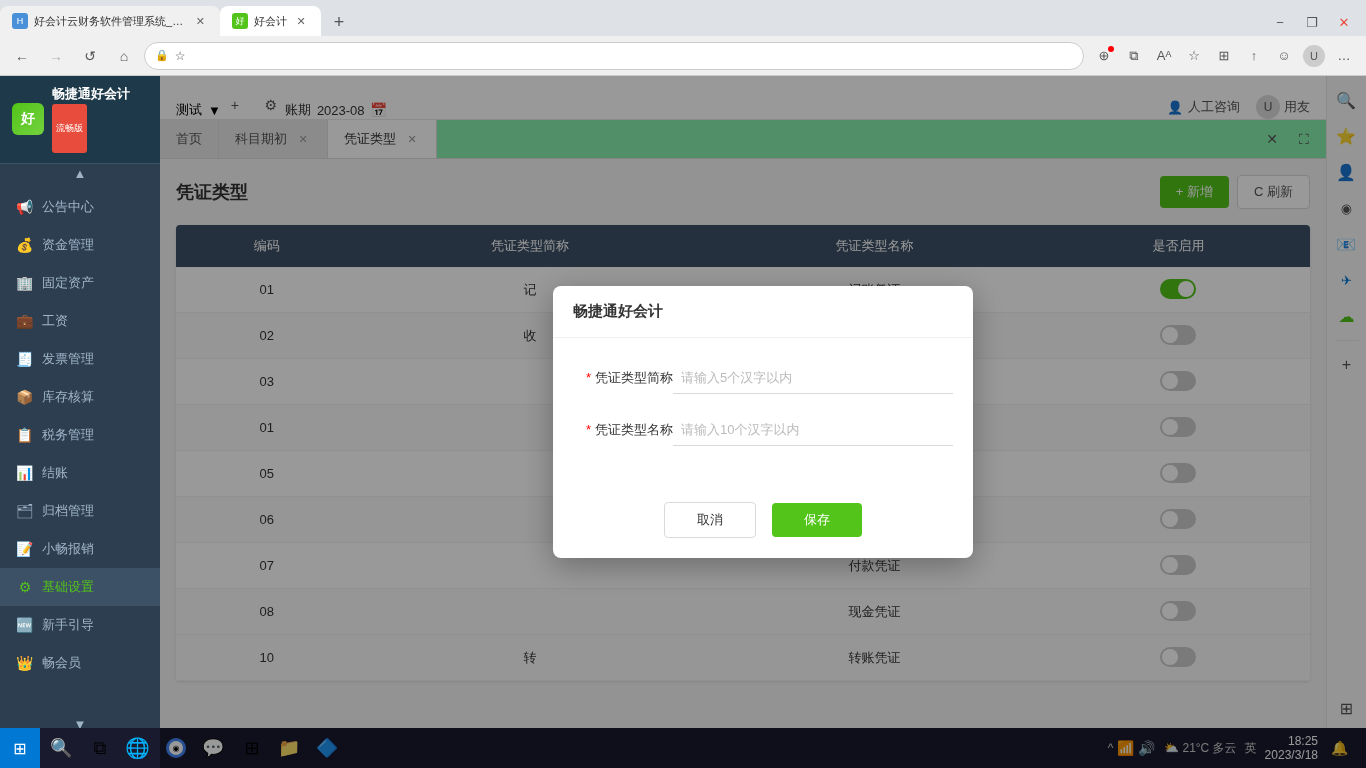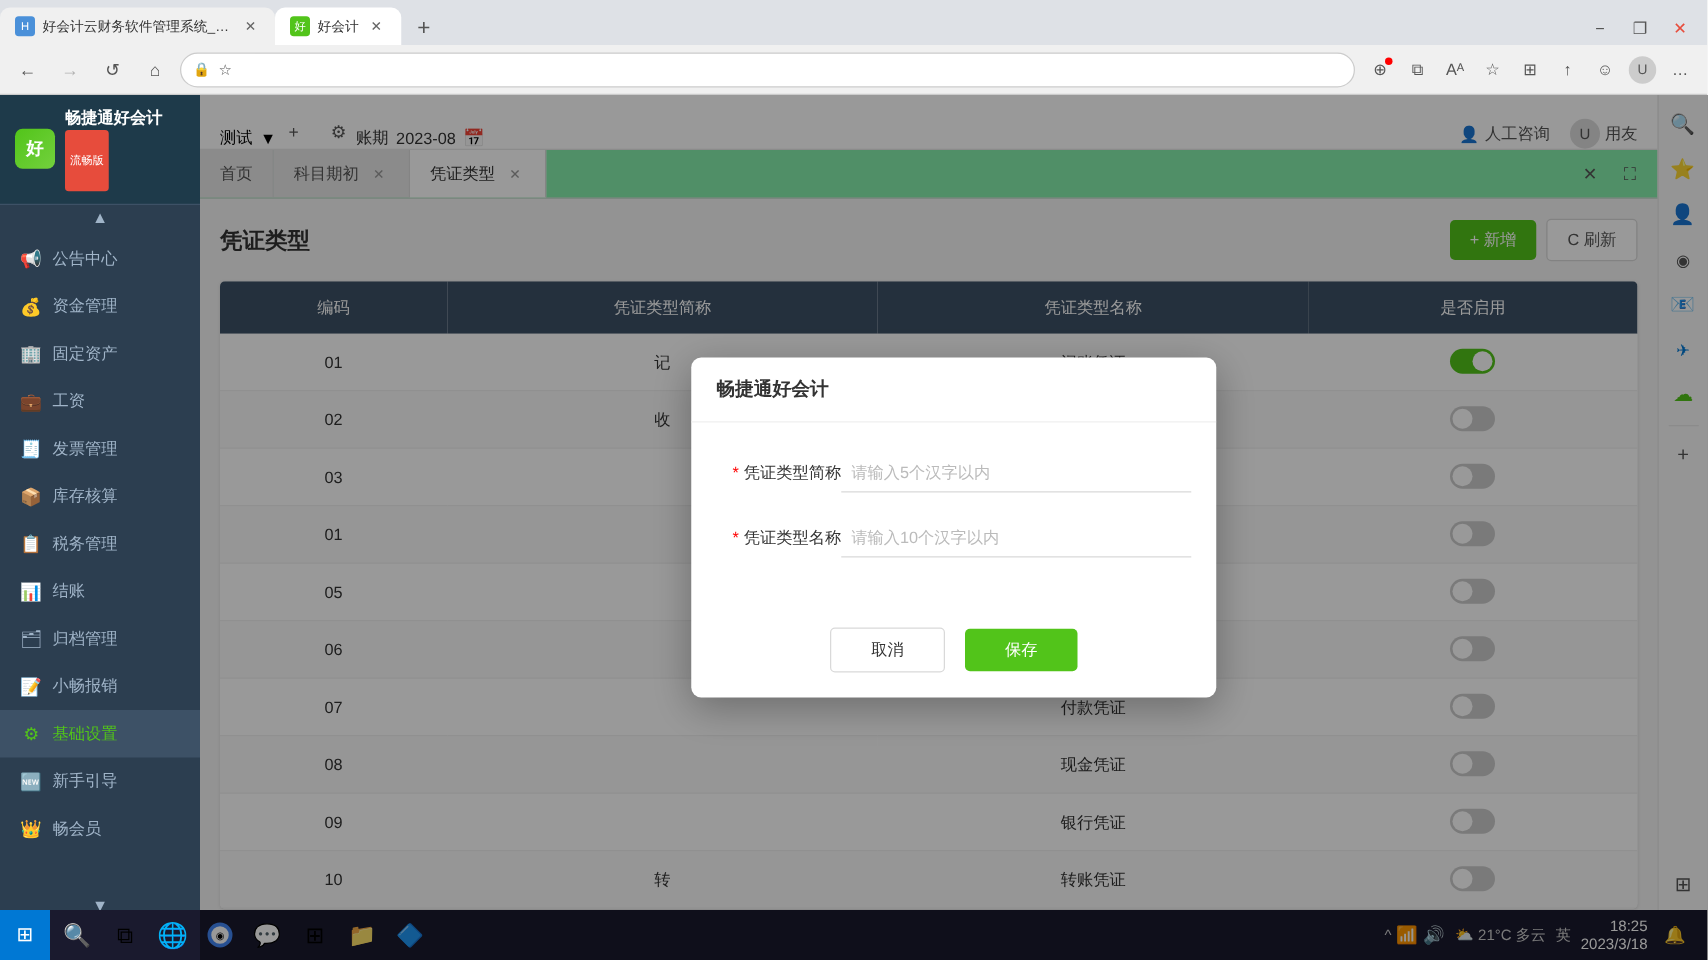--- a/index.html
+++ b/index.html
@@ -379,28 +379,20 @@
                   </div></td>
               </tr>
               <tr style="background: rgb(250, 250, 250);">
                 <td>08</td>
                 <td></td>
                 <td>现金凭证</td>
                 <td><div class="toggle off">
                     <div class="toggle-knob"></div>
                   </div></td>
               </tr>
-              <tr style="background: rgb(255, 255, 255);">
-                <td>09</td>
-                <td></td>
-                <td>银行凭证</td>
-                <td><div class="toggle off">
-                    <div class="toggle-knob"></div>
-                  </div></td>
-              </tr>
               <tr style="background: rgb(250, 250, 250);">
                 <td>10</td>
                 <td>转</td>
                 <td>转账凭证</td>
                 <td><div class="toggle off">
                     <div class="toggle-knob"></div>
                   </div></td>
               </tr>
             </tbody>
         </table>

